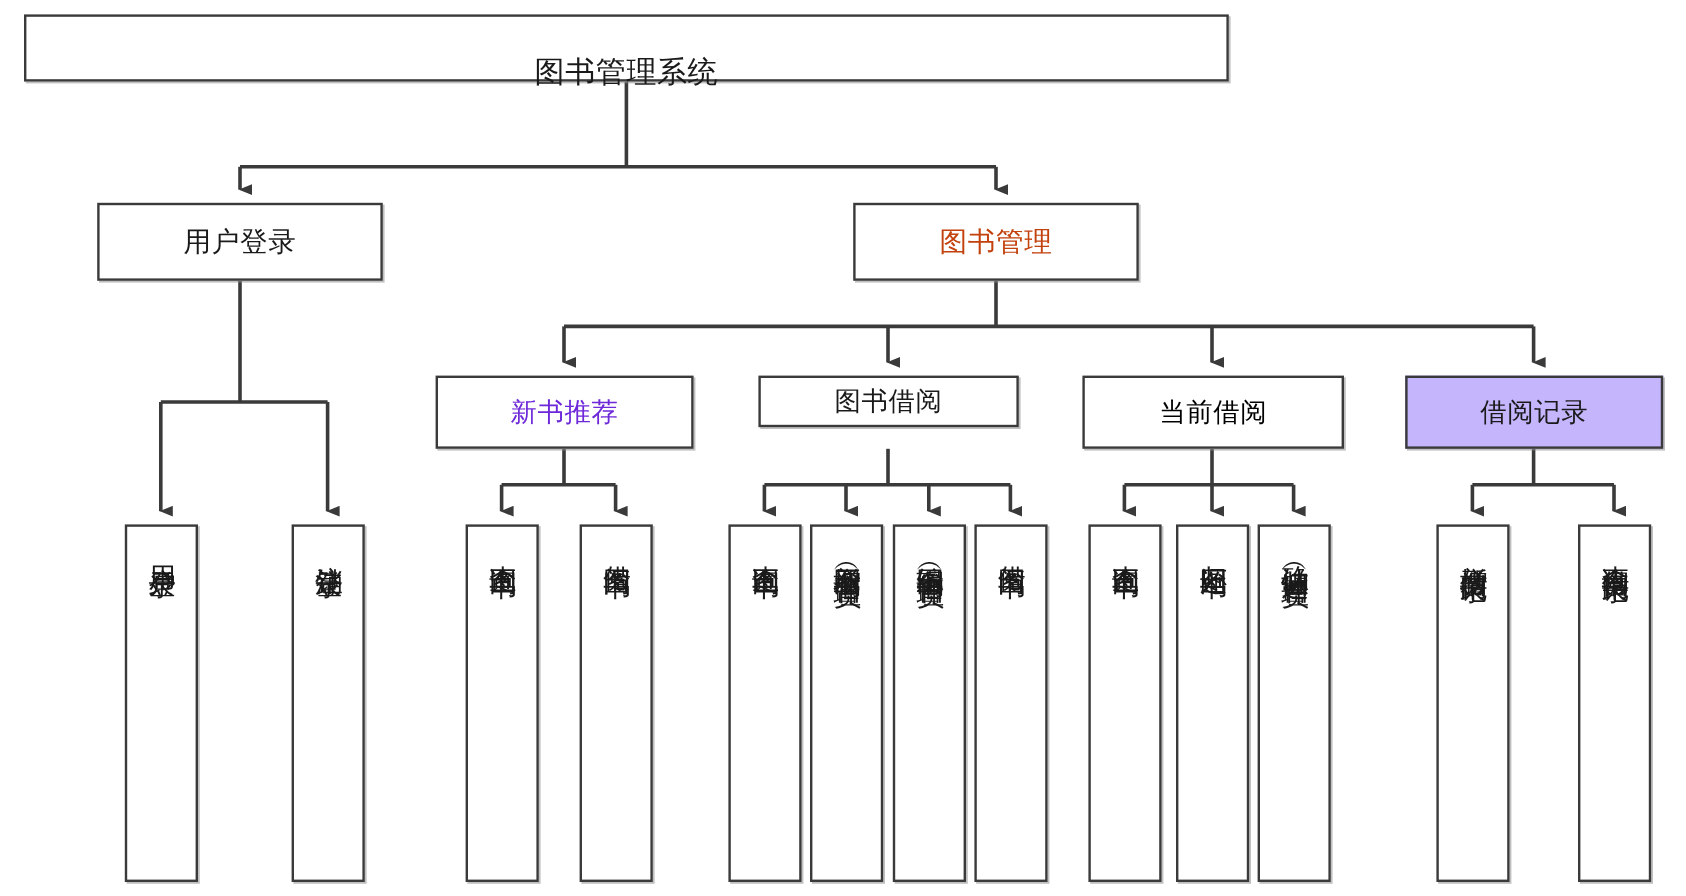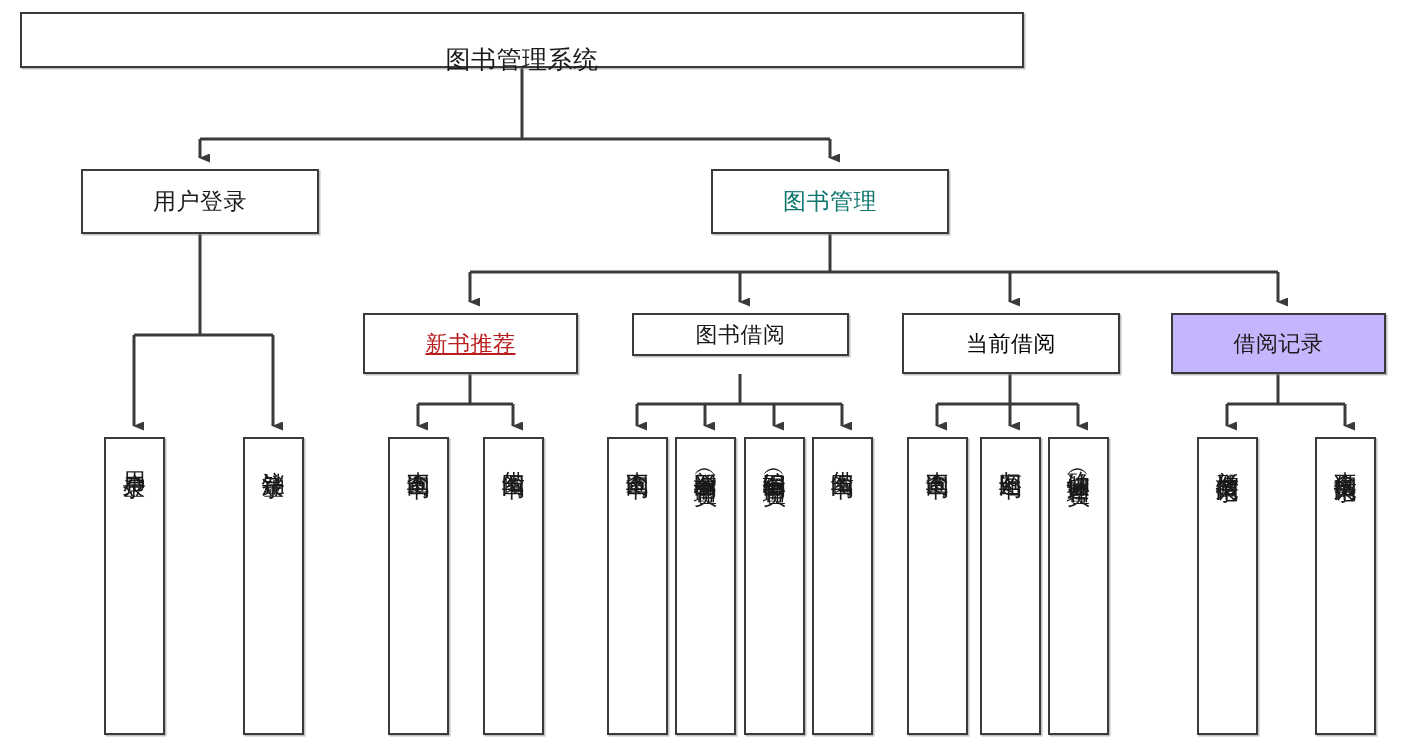--- a/index.html
+++ b/index.html
@@ -123,25 +123,25 @@
   </svg>
 
   <div class="node-box node-root" style="left: 20px; top: 12px; width: 1004px; height: 56px; border-color: rgb(58, 58, 58); background: rgb(255, 255, 255);">
     <span class="node-label" style="color: rgb(26, 26, 26);">图书管理系统</span>
   </div>
 
   <div class="node-box node-l1" style="left: 81px; top: 169px; width: 238px; height: 65px; border-color: rgb(58, 58, 58); background: rgb(255, 255, 255);">
     <span class="node-label" style="color: rgb(26, 26, 26);">用户登录</span>
   </div>
   <div class="node-box node-l1" style="left: 711px; top: 169px; width: 238px; height: 65px; border-color: rgb(58, 58, 58); background: rgb(255, 255, 255);">
-    <span class="node-label" style="color: #0f766e;">图书管理</span>
+    <span class="node-label" style="color: #c2410c;">图书管理</span>
   </div>
 
   <div class="node-box node-l2" style="left: 363px; top: 313px; width: 215px; height: 61px; border-color: rgb(58, 58, 58); background: rgb(255, 255, 255);">
-    <span class="node-label" style="color: #b91c1c; text-decoration: underline;">新书推荐</span>
+    <span class="node-label" style="color: #6d28d9;">新书推荐</span>
   </div>
   <div class="node-box node-l2" style="left: 632px; top: 313px; width: 217px; height: 43px; border-color: rgb(58, 58, 58); background: rgb(255, 255, 255);">
     <span class="node-label" style="color: rgb(26, 26, 26);">图书借阅</span>
   </div>
   <div class="node-box node-l2" style="left: 902px; top: 313px; width: 218px; height: 61px; border-color: rgb(58, 58, 58); background: rgb(255, 255, 255);">
     <span class="node-label" style="color: #000000;">当前借阅</span>
   </div>
   <div class="node-box node-l2" style="left: 1171px; top: 313px; width: 215px; height: 61px; border-color: rgb(58, 58, 58); background: #c4b5fd;">
     <span class="node-label" style="color: rgb(26, 26, 26);">借阅记录</span>
   </div>

